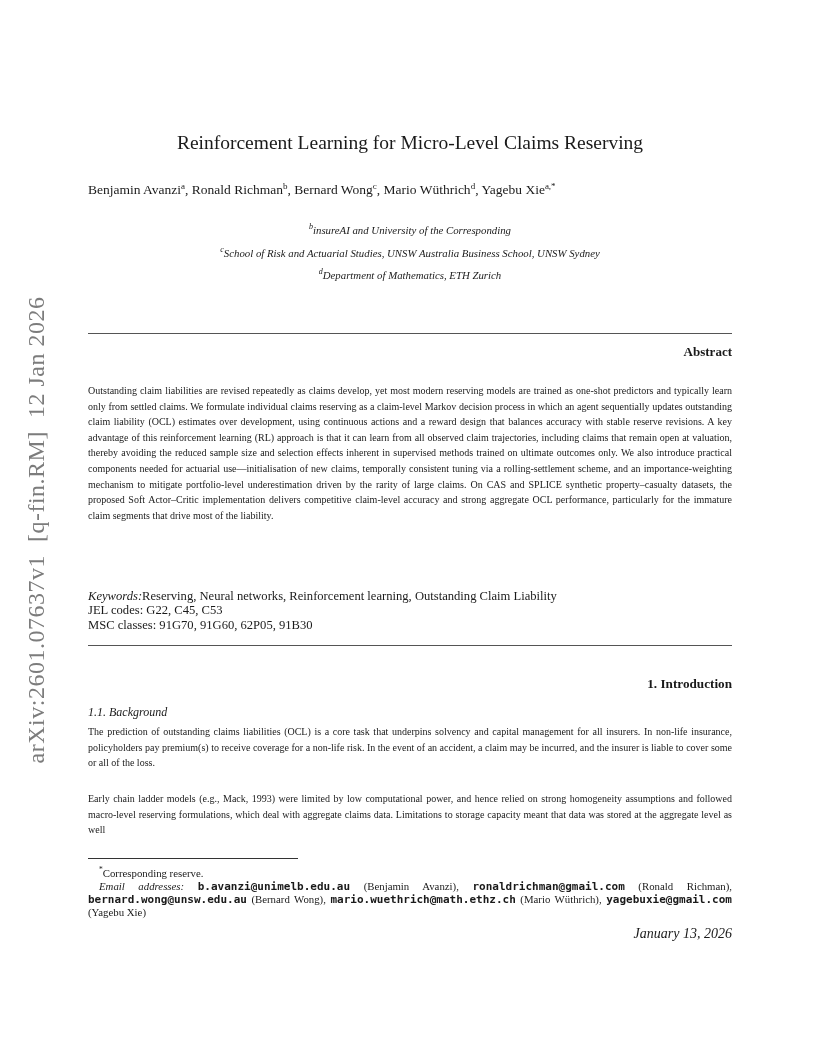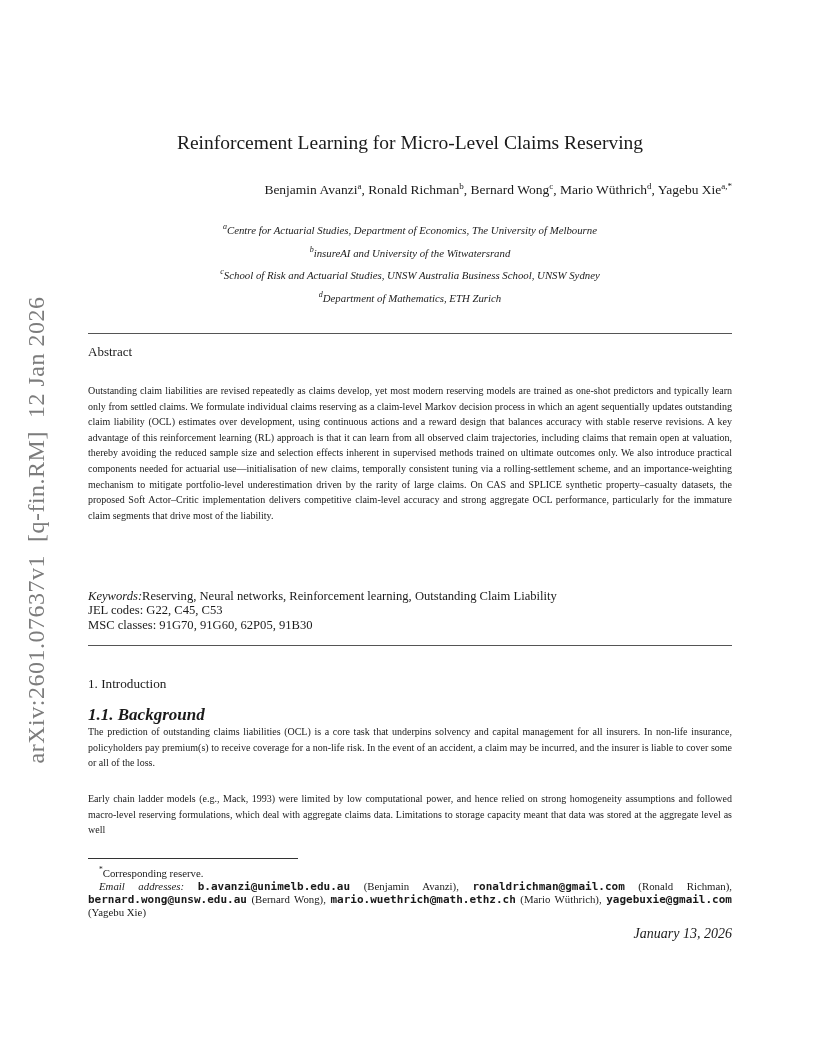--- a/index.html
+++ b/index.html
@@ -25,21 +25,21 @@
 
   .title {
     top: 132px;
     text-align: center;
     font-size: 19.5px;
     font-weight: normal;
     margin: 0;
   }
   .authors {
     top: 180px;
-    text-align: right;
+    text-align: left;
     font-size: 13.5px;
   }
   .authors sup { font-size: 9px; }
   .affils {
     top: 217px;
     text-align: center;
     font-style: italic;
     font-size: 10.8px;
     line-height: 20px;
   }
@@ -48,49 +48,50 @@
   .rule {
     position: absolute; left: 88px; width: 644px;
     border: none; border-top: 1px solid #555;
     margin: 0;
   }
   .rule-1 { top: 333px; }
   .rule-2 { top: 645px; }
 
   .abstract-heading {
     top: 344px;
-    font-weight: normal;
+    font-weight: bold;
     font-size: 13px;
+    text-align: right;
   }
   .para {
     font-size: 10px;
     line-height: 15.6px;
     text-align: justify;
     margin: 0;
   }
   .abstract-text { top: 383px; }
 
   .keywords {
     top: 589px;
     font-size: 12.6px;
     line-height: 14.4px;
   }
   .italic { font-style: italic; }
   .kw-label { margin-right: 0; }
 
   .intro-heading {
     top: 676px;
-    font-weight: normal;
+    font-weight: bold;
     font-size: 13.2px;
+    text-align: right;
   }
   .background-heading {
     top: 705px;
     font-style: italic;
-    font-size: 17px;
-    font-weight: bold;
+    font-size: 12px;
   }
   .para-1 { top: 724px; }
   .para-2 { top: 791px; }
 
   .footnote-rule {
     position: absolute; left: 88px; width: 210px;
     border: none; border-top: 1px solid #333;
     margin: 0; top: 858px;
   }
   .footnote {
@@ -116,22 +117,21 @@
 </head>
 <body>
 
 <div class="watermark">arXiv:2601.07637v1  [q-fin.RM]  12 Jan 2026</div>
 
 <h1 class="block title">Reinforcement Learning for Micro-Level Claims Reserving</h1>
 
 <div class="block authors"><span><span>Benjamin Avanzi</span><sup>a</sup><span>, </span></span><span><span>Ronald Richman</span><sup>b</sup><span>, </span></span><span><span>Bernard Wong</span><sup>c</sup><span>, </span></span><span><span>Mario Wüthrich</span><sup>d</sup><span>, </span></span><span><span>Yagebu Xie</span><sup>a,*</sup><span></span></span></div>
 
 <div class="block affils">
-  <div><sup>a</sup><span>Centre for Actuarial Studies, Department of Economics, The University of Melbourne</span></div>
-  <div><sup>b</sup><span>insureAI and University of the Witwatersrand</span></div>
+  <div><sup>b</sup><span>insureAI and University of the Corresponding</span></div>
   <div><sup>c</sup><span>School of Risk and Actuarial Studies, UNSW Australia Business School, UNSW Sydney</span></div>
   <div><sup>d</sup><span>Department of Mathematics, ETH Zurich</span></div>
 </div>
 
 <hr class="rule rule-1">
 
 <div class="block abstract-heading">Abstract</div>
 
 <p class="block para abstract-text">Outstanding claim liabilities are revised repeatedly as claims develop, yet most modern reserving models are trained as one-shot predictors and typically learn only from settled claims. We formulate individual claims reserving as a claim-level Markov decision process in which an agent sequentially updates outstanding claim liability (OCL) estimates over development, using continuous actions and a reward design that balances accuracy with stable reserve revisions. A key advantage of this reinforcement learning (RL) approach is that it can learn from all observed claim trajectories, including claims that remain open at valuation, thereby avoiding the reduced sample size and selection effects inherent in supervised methods trained on ultimate outcomes only. We also introduce practical components needed for actuarial use—initialisation of new claims, temporally consistent tuning via a rolling-settlement scheme, and an importance-weighting mechanism to mitigate portfolio-level underestimation driven by the rarity of large claims. On CAS and SPLICE synthetic property–casualty datasets, the proposed Soft Actor–Critic implementation delivers competitive claim-level accuracy and strong aggregate OCL performance, particularly for the immature claim segments that drive most of the liability.</p>
 

